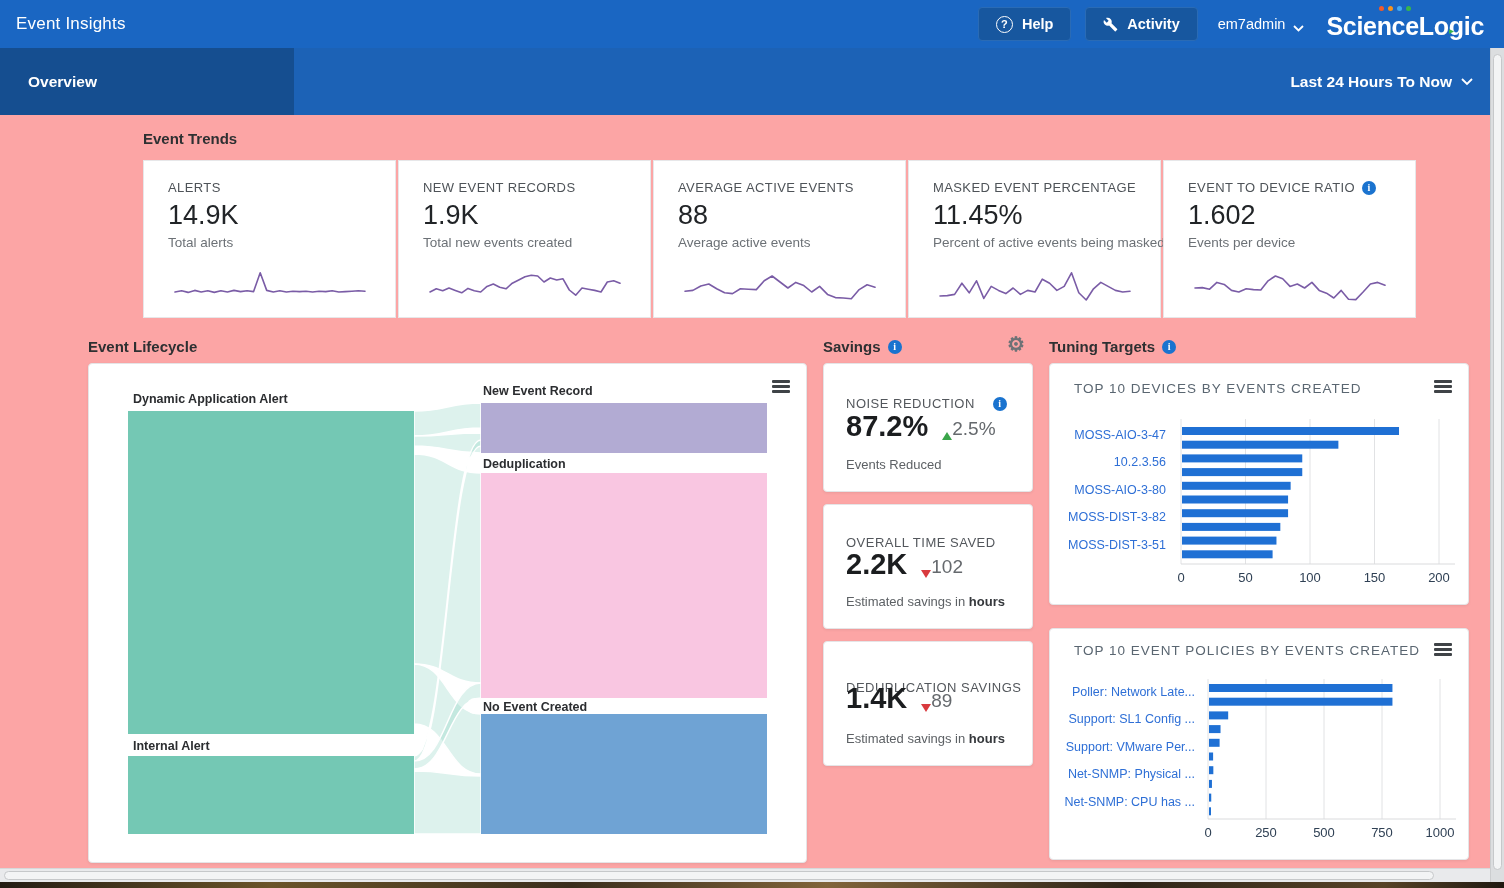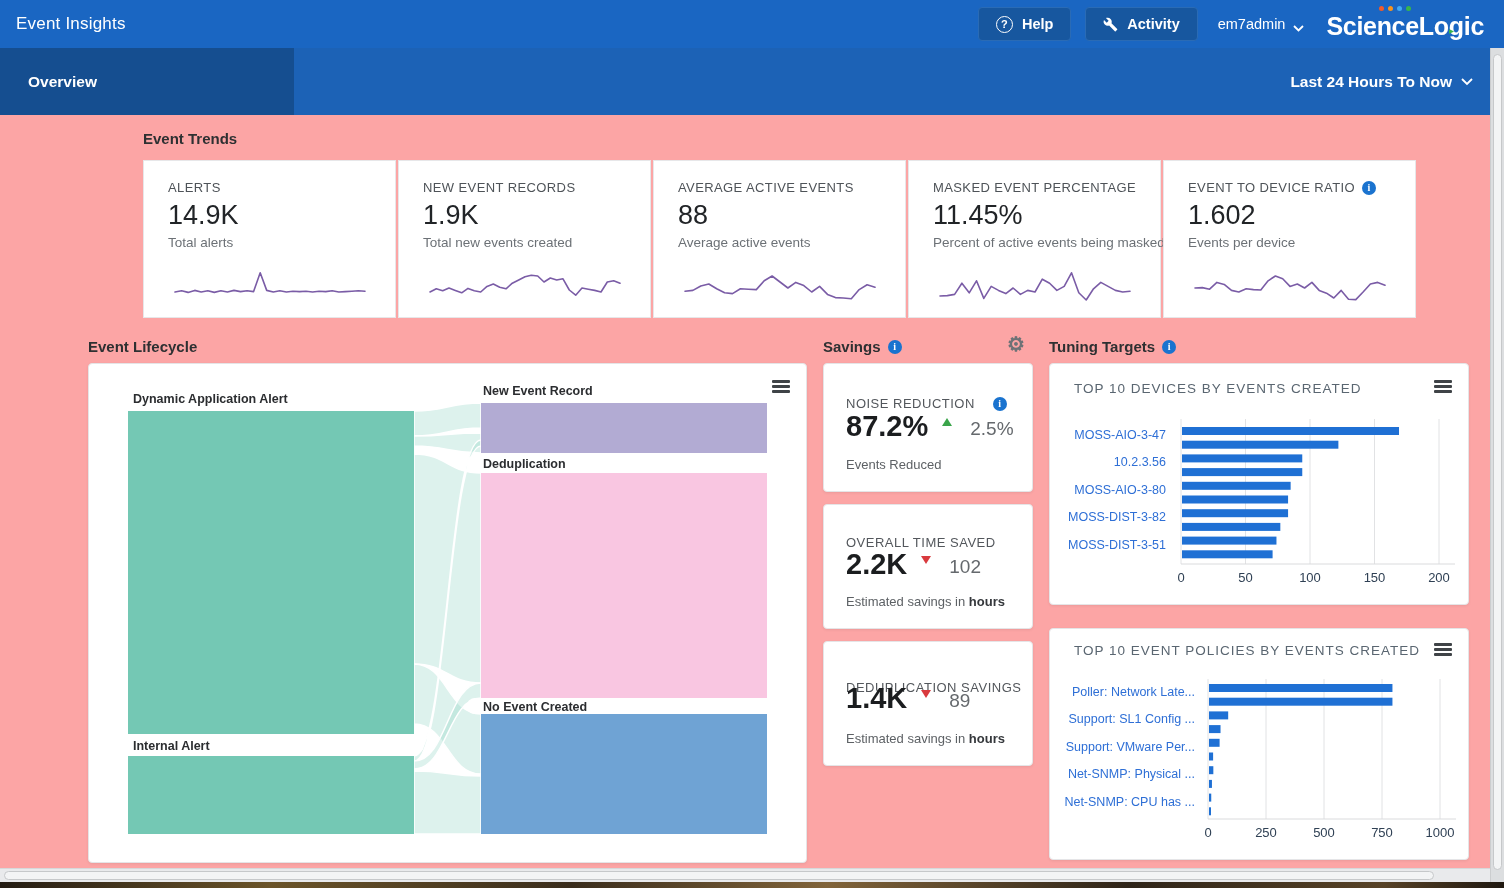--- a/index.html
+++ b/index.html
@@ -58,21 +58,21 @@
   
   .lifecycle-card { left:88px; top:248px; width:719px; height:500px; }
   .lifecycle-card svg { position:absolute; left:0; top:0; }
 
   
   .savings-card { left:823px; width:210px; }
   .sv-label { position:absolute; left:22px; top:22px; font-size:13px; color:#53575c; letter-spacing:.5px;
     display:flex; align-items:center; gap:18px; white-space:nowrap;margin-top:10px; }
   .sv-row { position:absolute; left:22px; top:42px; display:flex; align-items:flex-end; gap:14px; }
   .sv-value { font-size:29px; font-weight:700; color:#1b1d1f; line-height:1.1; }
-  .sv-delta { display:flex; align-items:flex-start; gap:18px; padding-bottom:3px; }
+  .sv-delta { display:flex; align-items:flex-end; gap:0; padding-bottom:3px; }
   .sv-delta .num { font-size:19px; color:#65696d; }
   .tri { width:0; height:0; border-left:5.5px solid transparent; border-right:5.5px solid transparent; }
   .tri.up { border-bottom:8px solid #3aa54a; }
   .tri.down { border-top:8px solid #d93a3e; }
   .sv-sub { position:absolute; left:22px; font-size:13px; color:#5d6165; white-space:nowrap; }
   .sv-sub b { color:#35383c; }
 
   
   .tuning-card { left:1049px; width:420px; }
   .chart-title { position:absolute; left:24px; top:17px; font-size:13.5px; color:#5a6671; letter-spacing:1px; white-space:nowrap; }

